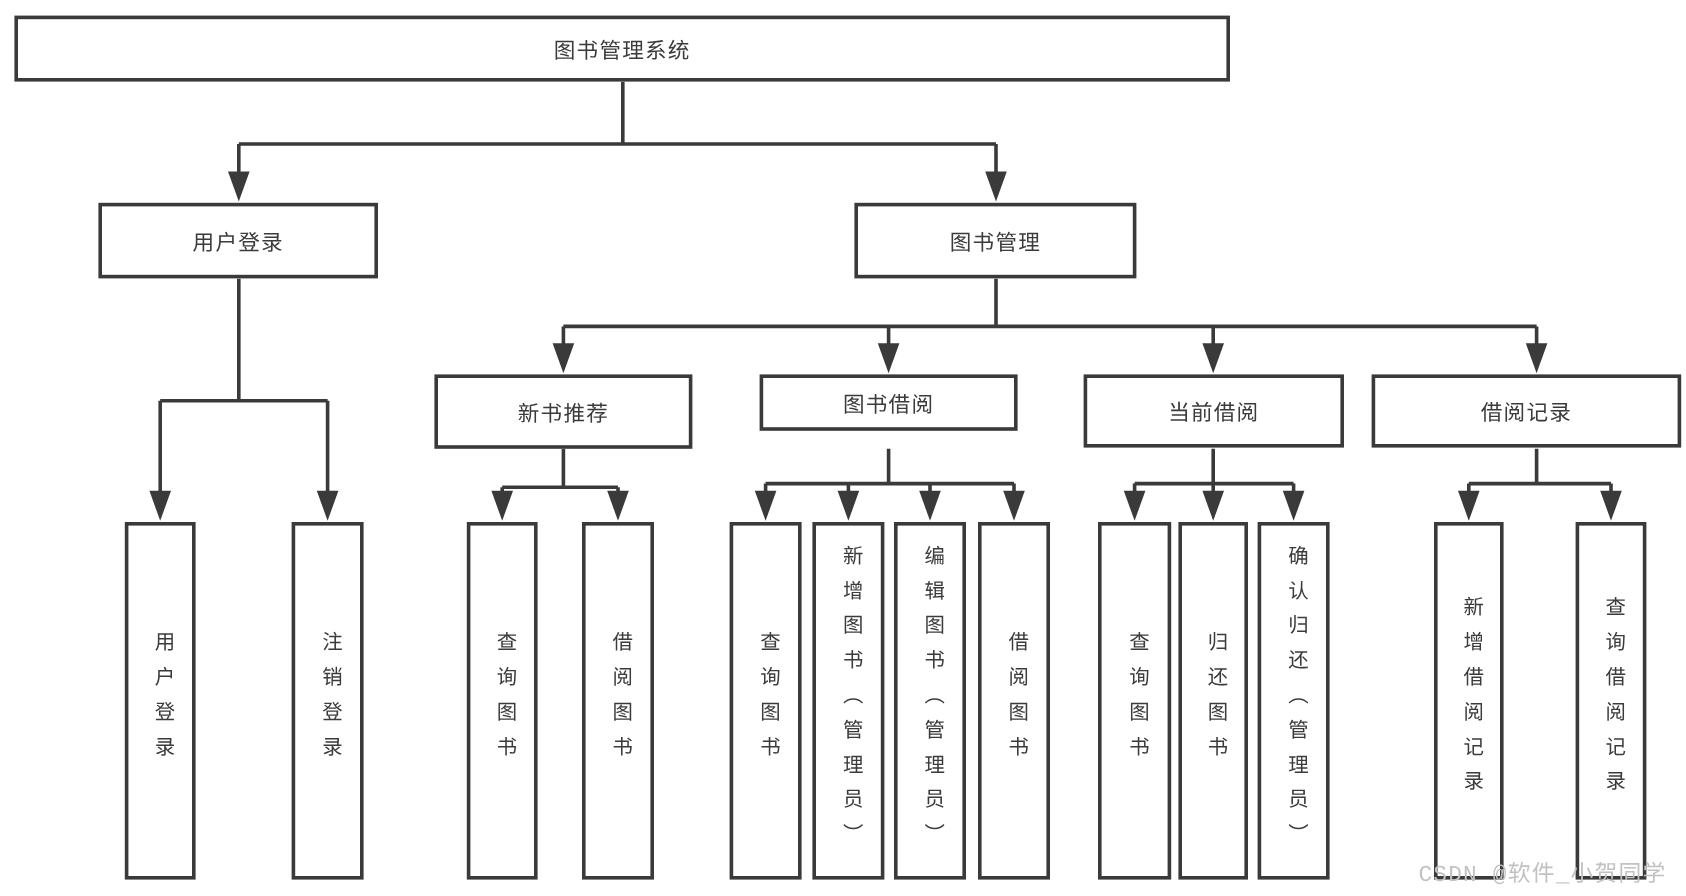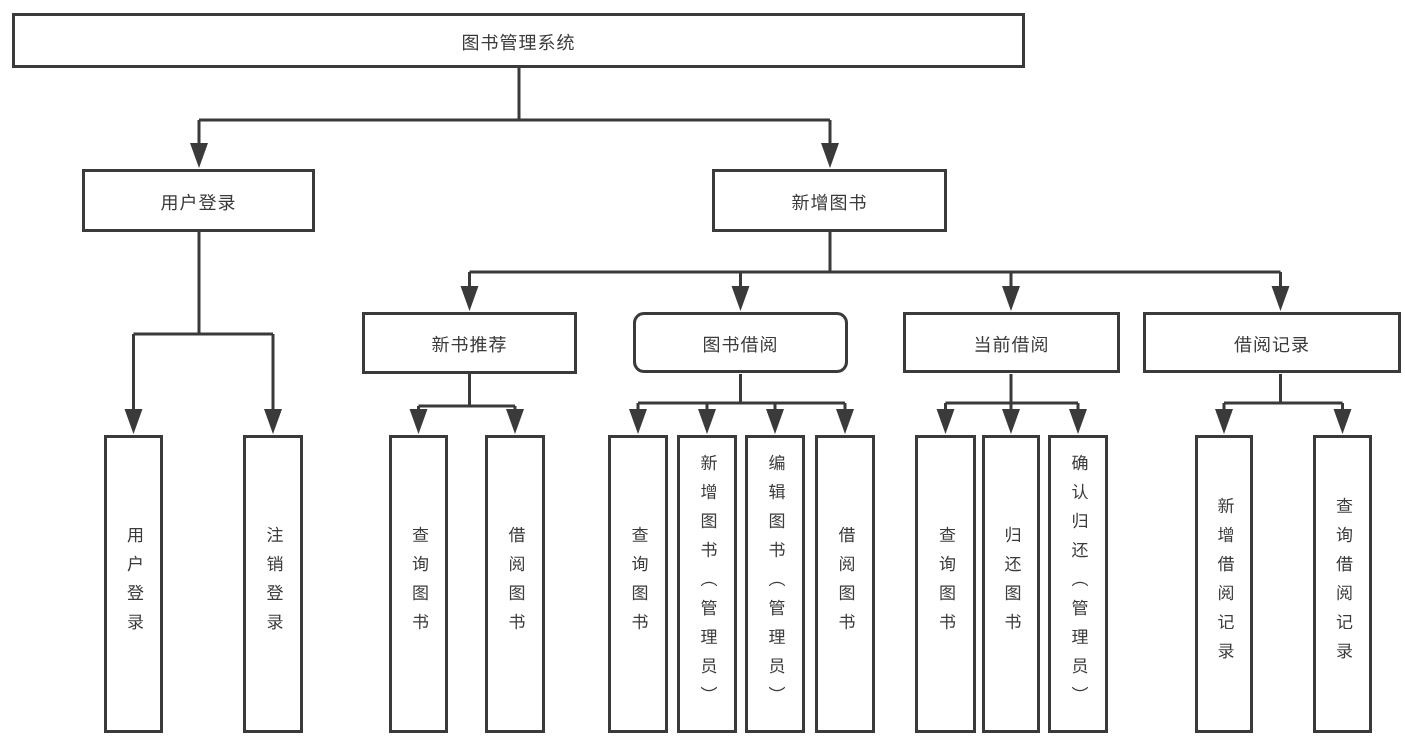--- a/index.html
+++ b/index.html
@@ -1,21 +1,21 @@
 <!DOCTYPE html>
 <html lang="zh-CN"><head>
 <meta charset="utf-8">
 <style>
   html, body { margin: 0; padding: 0; background: #ffffff; }
   .stage {
     position: relative;
     width: 1405px;
     height: 747px;
     background: #ffffff;
-    font-family: Liberation Sans, sans-serif;
+    font-family: Liberation Mono, monospace;
     overflow: hidden;
   }
   .stage * { box-sizing: border-box; }
   svg.connectors {
     position: absolute;
     left: 0; top: 0;
     width: 1405px; height: 747px;
     z-index: 1;
   }
   .node {
@@ -94,24 +94,24 @@
       <polygon points="1002,409 1020,409 1011,434"></polygon>
       <polygon points="1069,409 1087,409 1078,434"></polygon>
       <polygon points="1215,409 1233,409 1224,434"></polygon>
       <polygon points="1333.5,409 1351.5,409 1342.5,434"></polygon>
     </g>
   </svg>
 
   <div class="node node-h" style="left:12px; top:13px; width:1013px; height:55px;">图书管理系统</div>
 
   <div class="node node-h" style="left:82px; top:169px; width:233px; height:63px;">用户登录</div>
-  <div class="node node-h" style="left:712px; top:169px; width:235px; height:63px;">新增图书</div>
+  <div class="node node-h" style="left:712px; top:169px; width:235px; height:63px;">图书管理</div>
 
   <div class="node node-h" style="left:362px; top:312px; width:215px; height:62px;text-align:right;">新书推荐</div>
-  <div class="node node-h" style="left:633px; top:312px; width:215px; height:61px;border-radius:11px;">图书借阅</div>
+  <div class="node node-h" style="left:633px; top:312px; width:215px; height:47px;">图书借阅</div>
   <div class="node node-h" style="left:903px; top:312px; width:217px; height:61px;text-align:right;">当前借阅</div>
   <div class="node node-h" style="left:1143px; top:312px; width:258px; height:61px;">借阅记录</div>
 
   <div class="node node-v" style="left:104px; width:59px;">用户登录</div>
   <div class="node node-v" style="left:243px; width:60px;">注销登录</div>
 
   <div class="node node-v" style="left:389px; width:59px;">查询图书</div>
   <div class="node node-v" style="left:485px; width:60px;">借阅图书</div>
 
   <div class="node node-v" style="left:608px; width:60px;">查询图书</div>
@@ -119,14 +119,15 @@
   <div class="node node-v" style="left:745px; width:60px;">编辑图书（管理员）</div>
   <div class="node node-v" style="left:815px; width:60px;">借阅图书</div>
 
   <div class="node node-v" style="left:915px; width:61px;">查询图书</div>
   <div class="node node-v" style="left:982px; width:58px;">归还图书</div>
   <div class="node node-v" style="left:1048px; width:60px;">确认归还（管理员）</div>
 
   <div class="node node-v" style="left:1195px; width:58px;">新增借阅记录</div>
   <div class="node node-v" style="left:1313px; width:59px;">查询借阅记录</div>
 
+  <div class="watermark">CSDN @软件_小贺同学</div>
 
 </div>
 
 </body></html>

